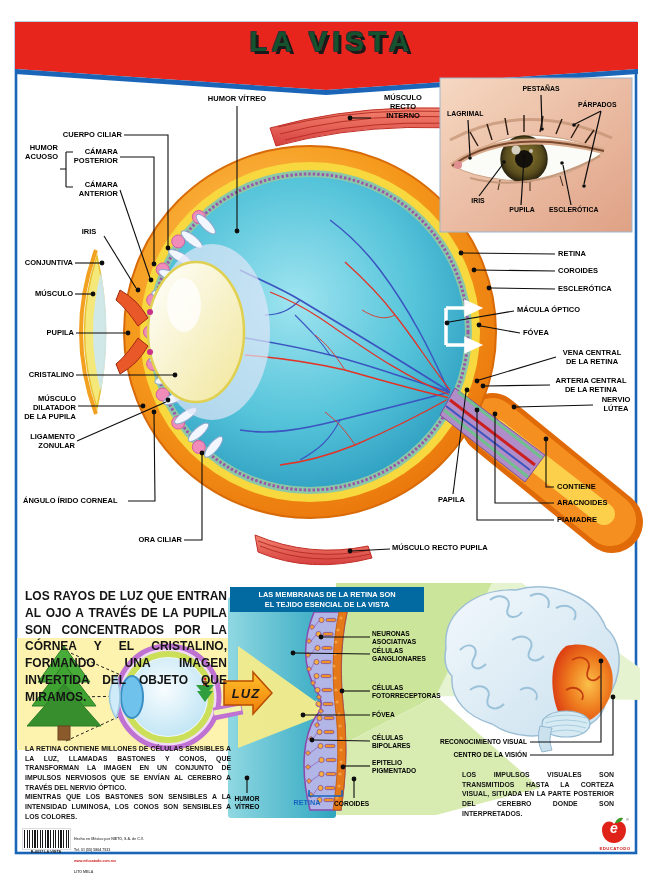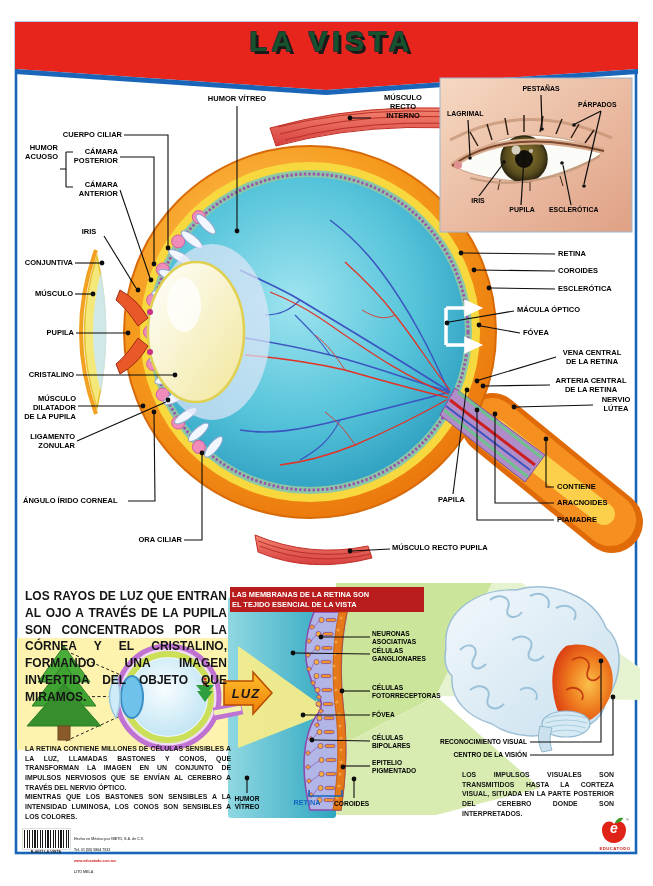--- a/index.html
+++ b/index.html
@@ -10,22 +10,22 @@
   .lbl{position:absolute;font-weight:bold;font-size:7.5px;line-height:1.18;color:#000;
        white-space:pre-line;letter-spacing:0;}
   .r{text-align:right}.c{text-align:center}.l{text-align:left}
   .ph{font-size:6.9px}
   .sm{font-size:6.6px}
   .txt{position:absolute;font-weight:bold;font-size:12px;line-height:1.4;color:#141414;
        text-align:justify;white-space:pre-line;}
   #title{position:absolute;left:132px;top:26px;width:400px;text-align:center;z-index:3;
          font-size:28px;font-weight:bold;letter-spacing:5px;color:#14532d;
          text-shadow:3px 3px 0 #1a1a1a,-1px -1px 0 #333,1px -1px 0 #333,-1px 1px 0 #333;}
-  #retina-banner{position:absolute;left:230px;top:587px;width:190px;background:#b91c1c;
-         color:#fff;font-weight:bold;font-size:7.4px;line-height:1.3;
+  #retina-banner{position:absolute;left:230px;top:587px;width:190px;background:#0369a1;
+         color:#fff;font-weight:bold;font-size:7.4px;line-height:1.3;text-align:center;
          padding:3px 2px;white-space:pre-line;z-index:2;}
   #luz{position:absolute;left:226px;top:686px;width:40px;text-align:center;z-index:3;
        font-size:13px;font-weight:bold;font-style:italic;color:#181818;letter-spacing:1px;}
   .blue{color:#1565c0}
   #barcode{position:absolute;left:23px;top:829px;width:45px;height:18px;z-index:2;
        background:repeating-linear-gradient(90deg,#181818 0 1.2px,#fff 1.2px 2.6px);
        border:1px solid #fff;outline:1px solid #ddd;}
   #barcode-label{position:absolute;left:17px;top:850px;width:58px;text-align:center;
        font-size:3.8px;font-weight:bold;color:#222;z-index:2;}
   #print-info{position:absolute;left:74px;top:831px;width:70px;font-size:3.6px;

